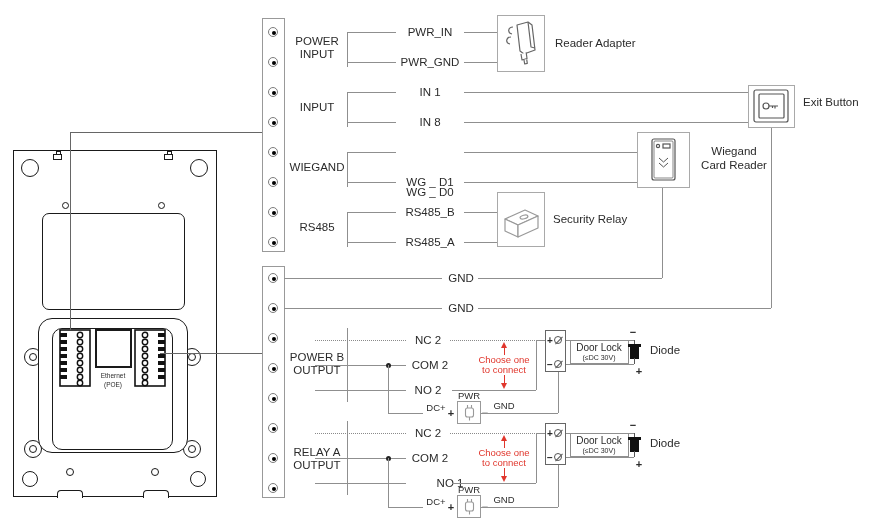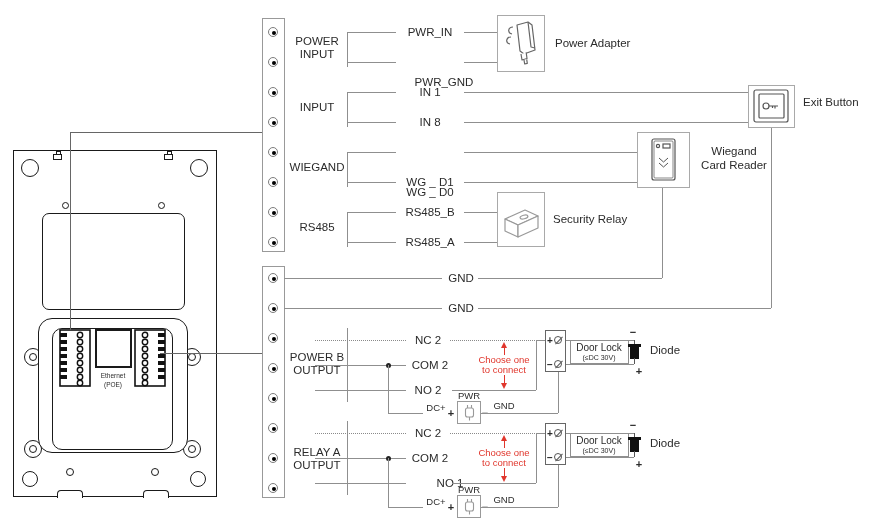--- a/index.html
+++ b/index.html
@@ -137,21 +137,21 @@
   <div class="vw" style="left:347px;top:32px;height:35px;"></div>
   <div class="vw" style="left:347px;top:92px;height:35px;"></div>
   <div class="vw" style="left:347px;top:152px;height:35px;"></div>
   <div class="vw" style="left:347px;top:212px;height:35px;"></div>
 
   <div class="hw" style="left:347px;top:32px;width:49px;"></div>
   <div class="lb" style="left:430px;top:32px;">PWR_IN</div>
   <div class="hw" style="left:464px;top:32px;width:33px;"></div>
 
   <div class="hw" style="left:347px;top:62px;width:49px;"></div>
-  <div class="lb" style="left:444px;top:62px;margin-top:20px;">PWR_GND</div>
+  <div class="lb" style="left:430px;top:62px;">PWR_GND</div>
   <div class="hw" style="left:464px;top:62px;width:33px;"></div>
 
   <div class="hw" style="left:347px;top:92px;width:49px;"></div>
   <div class="lb" style="left:430px;top:92px;">IN 1</div>
   <div class="hw" style="left:464px;top:92px;width:284px;"></div>
 
   <div class="hw" style="left:347px;top:122px;width:49px;"></div>
   <div class="lb" style="left:430px;top:122px;">IN 8</div>
   <div class="hw" style="left:464px;top:122px;width:284px;"></div>
 
@@ -186,21 +186,21 @@
       <g fill="#fff" stroke="#666" stroke-width="1.2" stroke-linejoin="round">
         <path d="M15 11 c-5 0 -6 6 -1 7" fill="none"></path>
         <path d="M13 21 c-5 0 -6 6 -1 7" fill="none"></path>
         <path d="M19 9 l11 -3 l4 3 l3 25 l-11 4 l-4 -3 z"></path>
         <path d="M30 6 l3 25 l4 1" fill="none"></path>
         <path d="M23 38 l1 6 l5 -1.5 l-0.8 -6"></path>
         <path d="M26 44 l0.7 4 l2.6 -0.7 l-0.6 -4"></path>
       </g>
     </svg>
   </div>
-  <div class="lb-left" style="left:555px;top:43px;">Power Adapter</div>
+  <div class="lb-left" style="left:555px;top:43px;">Reader Adapter</div>
 
   <div class="cbox" style="left:748px;top:85px;width:47px;height:43px;">
     <svg width="45" height="41" viewBox="0 0 45 41">
       <g fill="#fff" stroke="#555" stroke-width="1.2">
         <rect x="5" y="4" width="34" height="32" rx="2"></rect>
         <rect x="10" y="8" width="25" height="24" rx="1"></rect>
         <circle cx="17" cy="20" r="3"></circle>
         <path d="M20 20 h9 m-3 0 v2.5 m-2.5 -2.5 v2" fill="none"></path>
       </g>
     </svg>

